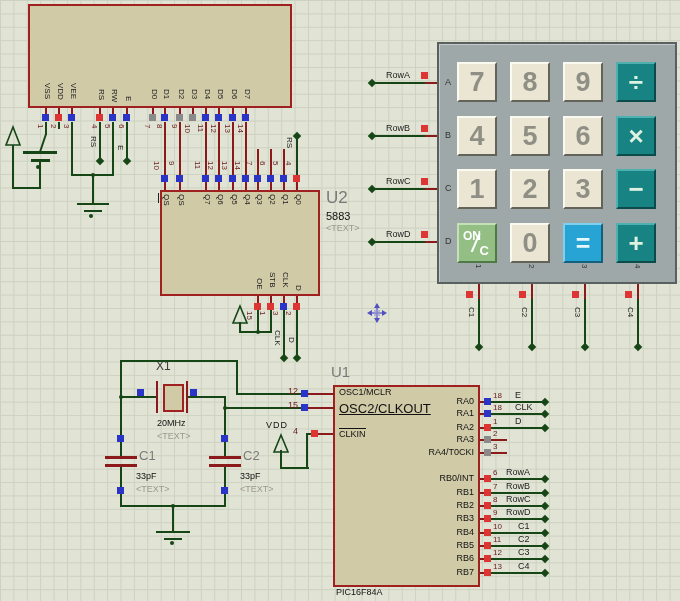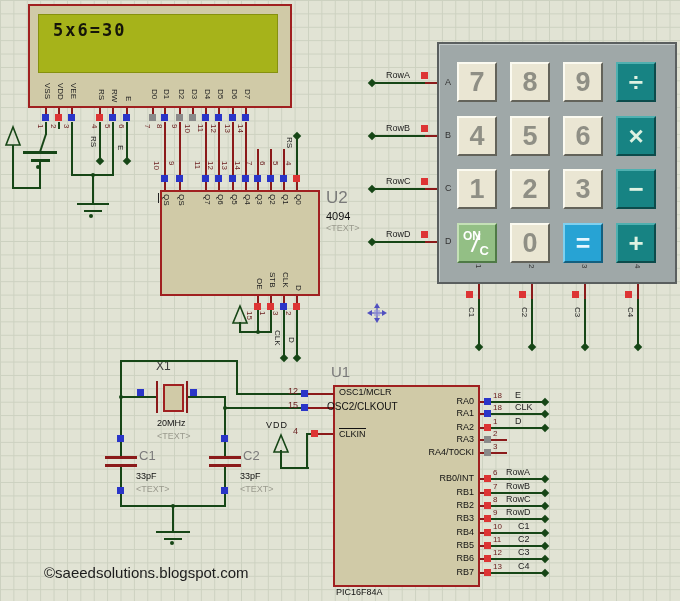--- a/index.html
+++ b/index.html
@@ -62,48 +62,44 @@
   #vdd-label{left:266px;top:421px;font-size:9px;color:#111;letter-spacing:1px;}
   #copyright{left:44px;top:565px;font-size:15px;color:#1c1c1c;}
   svg.layer{position:absolute;left:0;top:0;pointer-events:none;}
 </style>
 </head>
 <body>
 
 <div id="scene">
 
   <div id="lcd-body" class="chip"></div>
-  <div id="lcd-screen">
-    <div id="lcd-text">5x6=30</div>
-  </div>
 
   <div id="u2-body" class="chip"></div>
   <div id="u2-ref" class="hl">U2</div>
-  <div id="u2-val" class="hl">4094</div>
+  <div id="u2-val" class="hl">5883</div>
   <div id="u2-text" class="hl">&lt;TEXT&gt;</div>
 
   <div id="u1-body" class="chip"></div>
   <div id="u1-ref" class="hl">U1</div>
   <div id="u1-part" class="hl">PIC16F84A</div>
 
   <div id="keypad-body"></div>
 
   <div id="x1-ref" class="hl">X1</div>
   <div id="x1-rect"></div>
   <div id="x1-val" class="hl">20MHz</div>
   <div id="x1-text" class="hl">&lt;TEXT&gt;</div>
   <div id="c1-ref" class="hl">C1</div>
   <div id="c1-val" class="hl">33pF</div>
   <div id="c1-text" class="hl">&lt;TEXT&gt;</div>
   <div id="c2-ref" class="hl">C2</div>
   <div id="c2-val" class="hl">33pF</div>
   <div id="c2-text" class="hl">&lt;TEXT&gt;</div>
   <div id="vdd-label" class="hl">VDD</div>
 
-  <div id="copyright" class="hl">©saeedsolutions.blogspot.com</div>
 
   <svg class="layer" width="680" height="601">
     <polygon points="13,127 6,145 20,145" fill="none" stroke="#164616" stroke-width="1.6"></polygon>
     <polygon points="240,306 233,323 247,323" fill="none" stroke="#164616" stroke-width="1.6"></polygon>
     <polygon points="281,435 274,452 288,452" fill="none" stroke="#164616" stroke-width="1.6"></polygon>
     <line x1="46" y1="134" x2="40" y2="152" stroke="#164616" stroke-width="2"></line>
     <g stroke="#5050c0" stroke-width="1.2">
       <line x1="377" y1="305" x2="377" y2="321"></line>
       <line x1="369" y1="313" x2="385" y2="313"></line>
     </g>
@@ -308,21 +304,21 @@
     <div class="pinsq" style="left: 190px; top: 389px; background: rgb(42, 53, 200);"></div>
     <div class="pinsq" style="left: 117px; top: 435px; background: rgb(42, 53, 200);"></div>
     <div class="pinsq" style="left: 117px; top: 487px; background: rgb(42, 53, 200);"></div>
     <div class="pinsq" style="left: 221px; top: 435px; background: rgb(42, 53, 200);"></div>
     <div class="pinsq" style="left: 221px; top: 487px; background: rgb(42, 53, 200);"></div>
     <div class="pinsq" style="left: 301px; top: 390px; background: rgb(42, 53, 200);"></div>
     <span class="hl" style="left: 280px; top: 387px; font-size: 9px; color: rgb(107, 32, 32); width: 18px; text-align: right;">12</span>
     <span class="hl" style="left: 339px; top: 388px; font-size: 9px; color: rgb(17, 17, 17);">OSC1/MCLR</span>
     <div class="pinsq" style="left: 301px; top: 404px; background: rgb(42, 53, 200);"></div>
     <span class="hl" style="left: 280px; top: 401px; font-size: 9px; color: rgb(107, 32, 32); width: 18px; text-align: right;">15</span>
-    <span class="hl" style="left: 327px; top: 402px; font-size: 10px; color: rgb(17, 17, 17);">OSC2/CLKOUT</span>
+    <span class="hl" style="left: 339px; top: 402px; font-size: 13px; color: rgb(17, 17, 17); text-decoration: underline;">OSC2/CLKOUT</span>
     <div class="pinsq" style="left: 311px; top: 430px; background: rgb(221, 52, 52);"></div>
     <span class="hl" style="left: 280px; top: 427px; font-size: 9px; color: rgb(107, 32, 32); width: 18px; text-align: right;">4</span>
     <span class="hl ovl" style="left: 339px; top: 428px; font-size: 9px; color: rgb(17, 17, 17);">CLKIN</span>
     <span class="hl" style="left: 384px; top: 397px; font-size: 9px; color: rgb(17, 17, 17); width: 90px; text-align: right;">RA0</span>
     <div class="wire" style="left: 480px; top: 401px; width: 5px; height: 2px; background: rgb(139, 26, 26);"></div>
     <div class="pinsq" style="left: 484px; top: 398px; background: rgb(42, 53, 200);"></div>
     <span class="hl" style="left: 493px; top: 392px; font-size: 8px; color: rgb(107, 32, 32);">18</span>
     <div class="wire" style="left: 491px; top: 401px; width: 54px; height: 2px; background: rgb(22, 70, 22);"></div>
     <div class="diamond" style="left: 542px; top: 399px;"></div>
     <span class="hl" style="left: 515px; top: 391px; font-size: 9px; color: rgb(28, 28, 28);">E</span>

